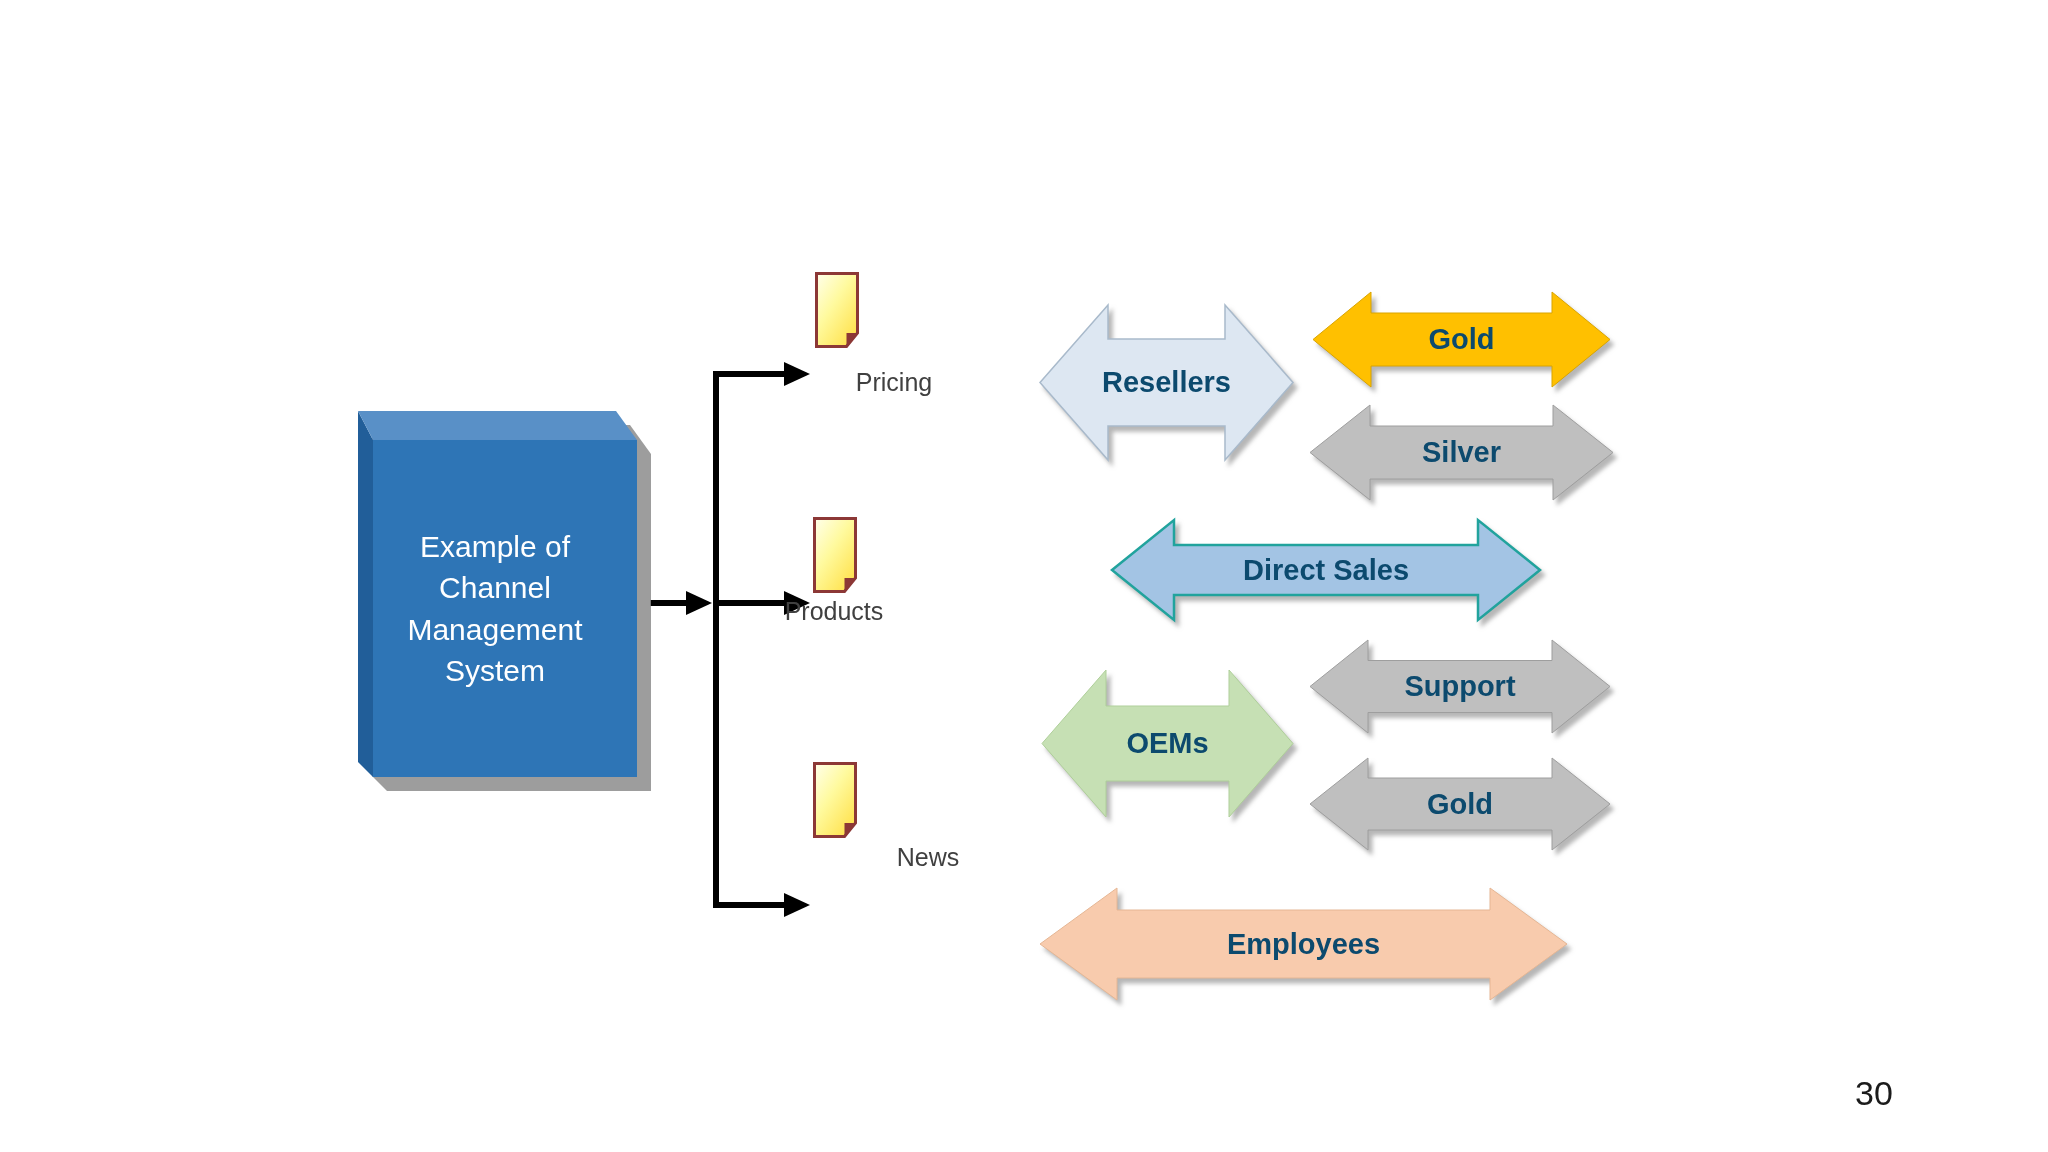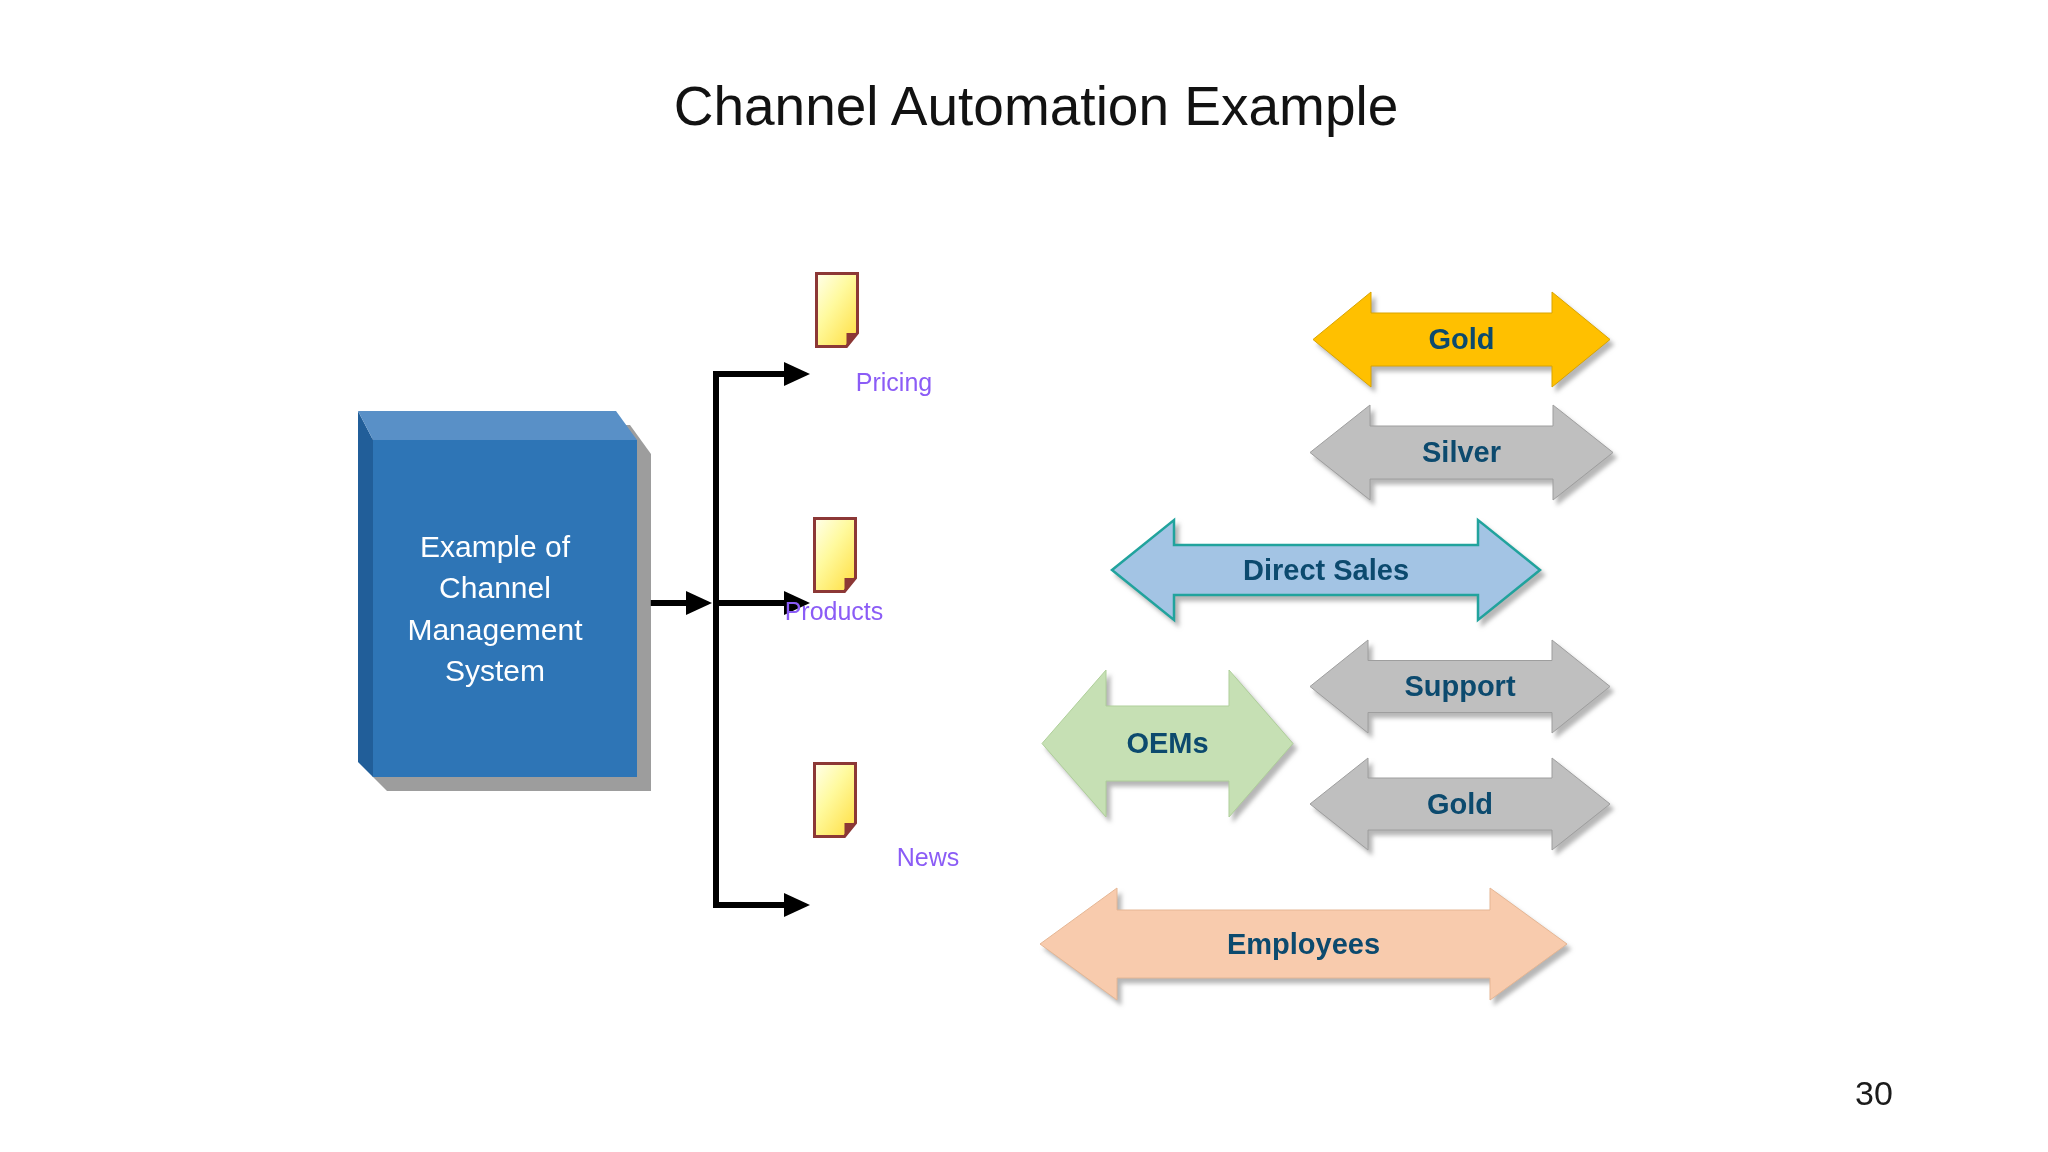--- a/index.html
+++ b/index.html
@@ -27,36 +27,35 @@
   .arrow-shadow{filter:drop-shadow(4px 5px 2px rgba(110,110,110,0.5));}
   .arrow{position:absolute;}
   .arrow-label{
     position:absolute;inset:0;
     display:flex;align-items:center;justify-content:center;
     font-weight:bold;font-size:29px;color:#0c4a6e;
     pointer-events:none;
   }
   .doc-label{
     position:absolute;width:240px;margin-left:-120px;
-    text-align:center;font-size:25px;color:#8b5cf6;
+    text-align:center;font-size:25px;color:#404040;
   }
   #box-label{
     left:373px;top:440px;width:244px;height:337px;
     display:flex;align-items:center;justify-content:center;
     text-align:center;color:#ffffff;
     font-size:30px;line-height:1.38;
   }
   #box-label span{display:block;width:196px;}
 </style>
 </head>
 <body>
 
 <div id="slide">
 
-  <div id="title" class="abs">Channel Automation Example</div>
 
   <svg class="abs" style="left:0;top:0;" width="2048" height="1152" viewBox="0 0 2048 1152">
 
     <line x1="650" y1="603" x2="688" y2="603" stroke-width="6" stroke="#000000"></line>
     <polygon points="686,591 712,603 686,615" fill="#000000"></polygon>
 
     <polyline points="784,374 716,374 716,905 784,905" fill="none" stroke-width="6" stroke-linejoin="miter" stroke="#000000"></polyline>
 
     <line x1="716" y1="603" x2="784" y2="603" stroke-width="6" stroke="#000000"></line>
     <polygon points="784,362 810,374 784,386" fill="#000000"></polygon>
@@ -105,20 +104,26 @@
       <stop offset="0" stop-color="#FFFFEC"></stop>
       <stop offset="0.45" stop-color="#FFFA9E"></stop>
       <stop offset="1" stop-color="#FFE049"></stop>
     </linearGradient>
       </defs>
     <path d="M1.5,1.5 L42.5,1.5 L42.5,61 L31.5,74.5 L1.5,74.5 Z" fill="url(#docGrad2)" stroke-width="3" stroke="#8C3836"></path>
     <path d="M42.5,61 L31.5,74.5 L31.5,61 Z" fill="#8C3836"></path>
   </svg>
   <div class="abs doc-label" style="left:928px;top:843px;">News</div>
 
+  <div class="arrow" style="left:1040px;top:305px;width:253px;height:155px;">
+    <svg class="arrow-shadow" width="253" height="155" viewBox="0 0 253 155">
+      <polygon points="0,77.5 68,0 68,34 185,34 185,0 253,77.5 185,155 185,121 68,121 68,155" stroke-width="1.5" fill="#DDE7F2" stroke="#A9BACB"></polygon>
+    </svg>
+    <div class="arrow-label">Resellers</div>
+  </div>
 
   <div class="arrow" style="left:1313px;top:292px;width:297px;height:95px;">
     <svg class="arrow-shadow" width="297" height="95" viewBox="0 0 297 95">
       <polygon points="0,47.5 58,0 58,21 239,21 239,0 297,47.5 239,95 239,74 58,74 58,95" stroke-width="1" fill="#FFC000" stroke="#D9A400"></polygon>
     </svg>
     <div class="arrow-label">Gold</div>
   </div>
 
   <div class="arrow" style="left:1310px;top:405px;width:303px;height:95px;">
     <svg class="arrow-shadow" width="303" height="95" viewBox="0 0 303 95">

